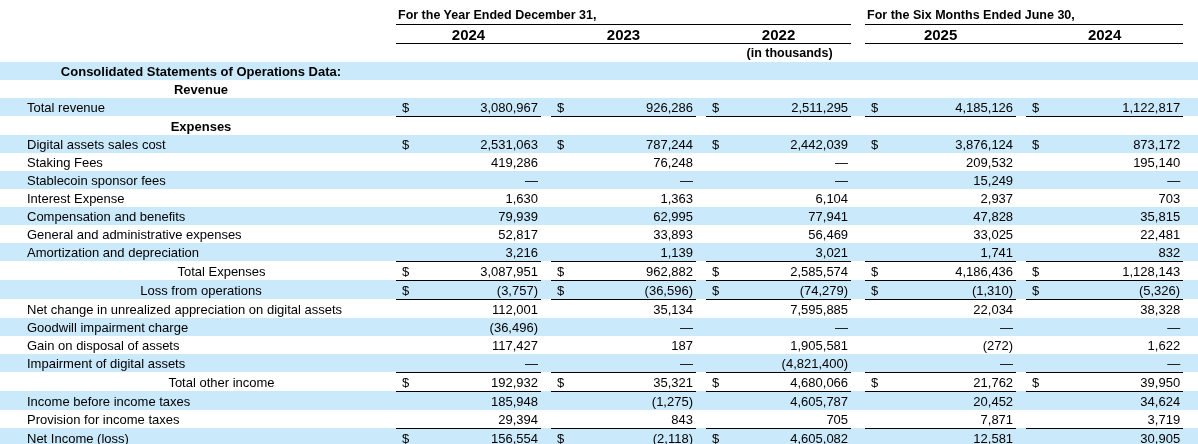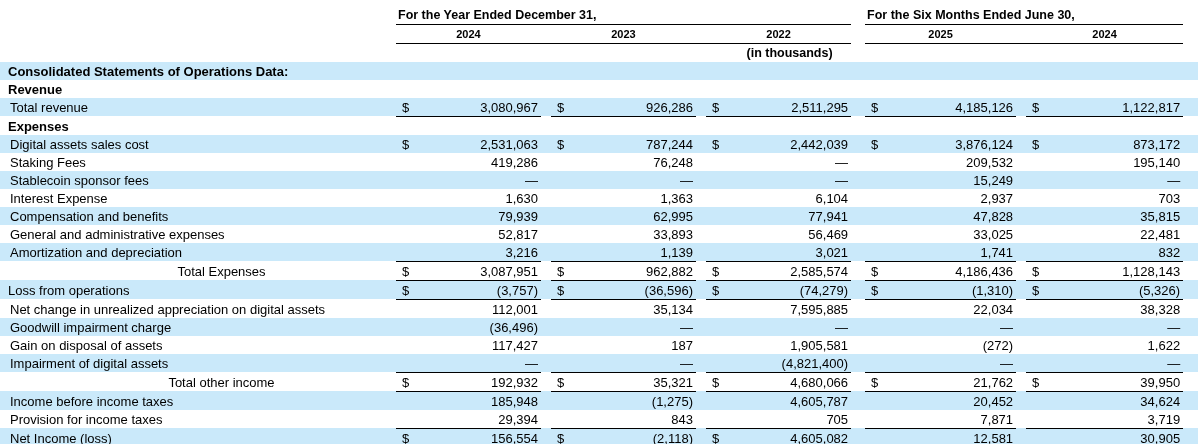--- a/index.html
+++ b/index.html
@@ -30,34 +30,34 @@
   .ghead {
     font-weight: bold;
     text-align: left;
     font-size: 12.5px;
     border-bottom: 1px solid var(--rule);
     height: 21px;
   }
   .yhead {
     font-weight: bold;
     text-align: center;
-    font-size: 11px;
+    font-size: 15px;
     border-bottom: 1px solid var(--rule);
     height: 17px;
   }
   .yhead-gap { border-bottom: 1px solid var(--rule); }
   .units {
     font-weight: bold;
     text-align: center;
     font-size: 12.5px;
     height: 15px;
   }
   .lab { text-align: left; }
-  .ind0 { padding-left: 8px; }
-  .ind1 { padding-left: 10px; }
+  .ind0 { padding-left: 8px; text-align: center; }
+  .ind1 { padding-left: 27px; }
   .ind2 { padding-left: 49px; text-align: center; }
   .b { font-weight: bold; }
   .d { text-align: left; padding-left: 6px; }
   .v { text-align: right; padding-right: 3px; }
   .shade td { background: var(--shade); }
   .bt { border-top: 1px solid var(--rule); }
   .bb { border-bottom: 1px solid var(--rule); }
 </style>
 </head>
 <body>

